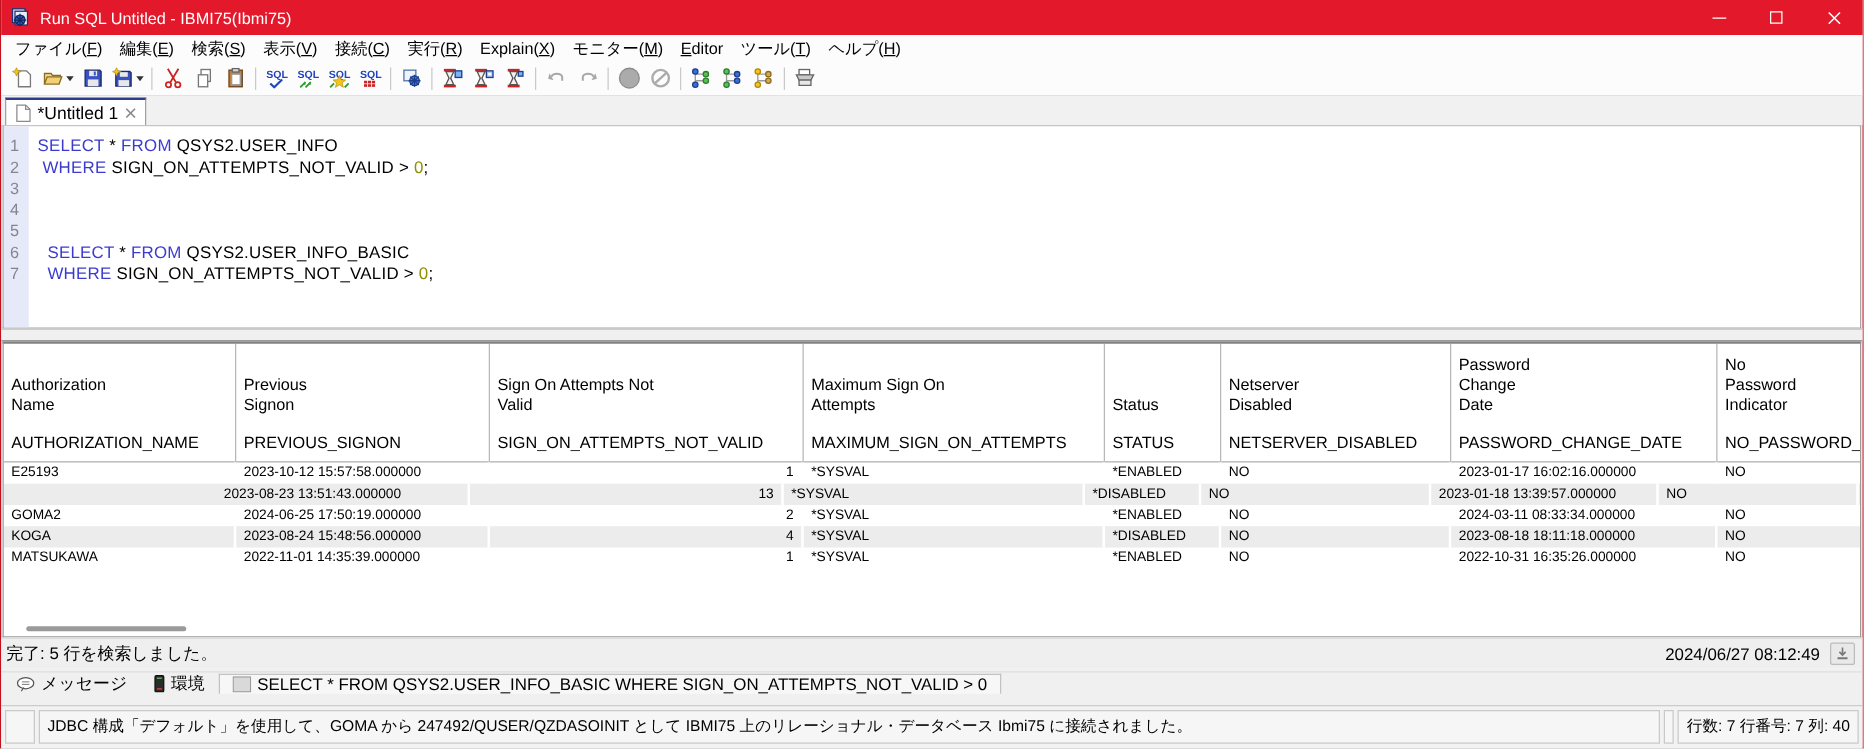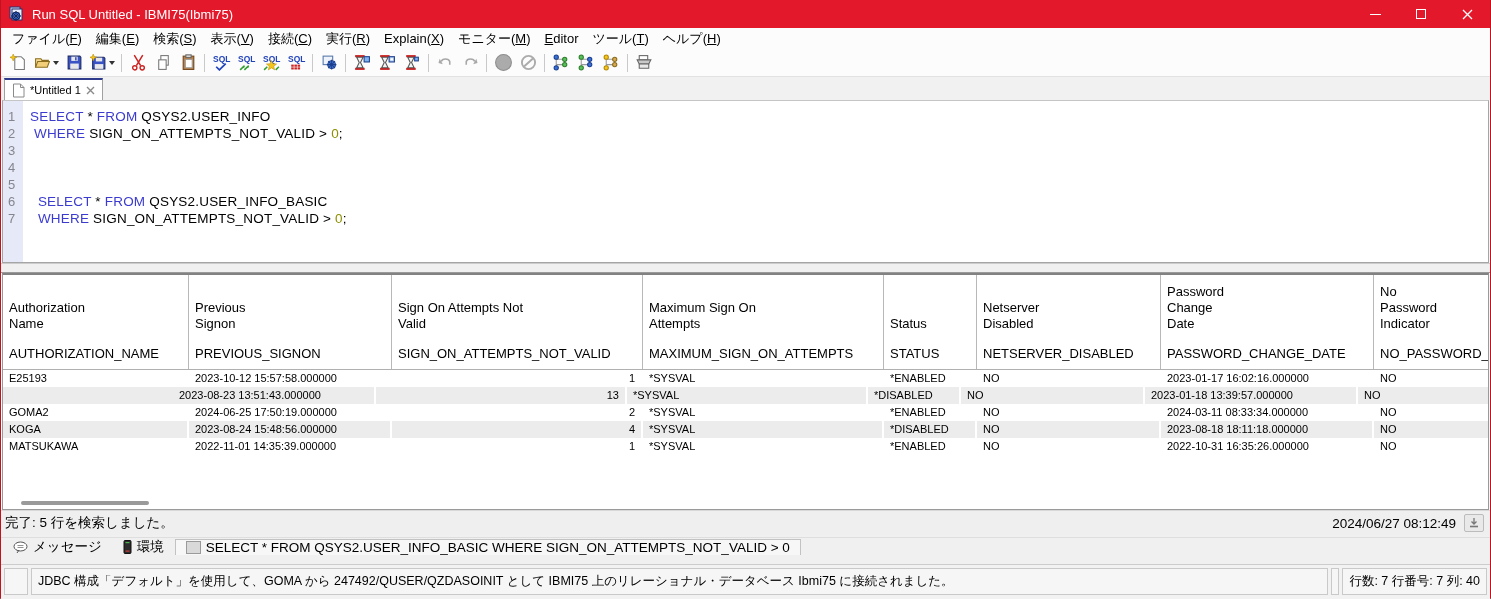--- a/index.html
+++ b/index.html
@@ -26,21 +26,21 @@
   .toolbar { height:28px; background:#fcfcfc; display:flex; align-items:center; padding-left:5px; gap:1px;
              border-bottom:1px solid #e2e2e2; flex:0 0 auto; }
   .tbtn { width:24px; height:24px; display:flex; align-items:center; justify-content:center; flex:0 0 auto; }
   .tbtn.wide { width:30px; }
   .tsep { width:1px; height:18px; background:#c9c9c9; margin:0 3px; flex:0 0 auto; }
   .caret { width:0; height:0; border-left:3px solid transparent; border-right:3px solid transparent; border-top:4px solid #333; margin-left:2px; }
 
   
   .tabbar { height:23px; background:#f1f1f1; display:flex; align-items:flex-end; padding-left:3px; flex:0 0 auto; }
   .etab { height:22px; background:#fff; border-top:2px solid #2f3c8e; border-left:1px solid #a0a0a0; border-right:1px solid #a0a0a0;
-          display:flex; align-items:center; gap:5px; padding:4px 7px; font-size:11px; }
+          display:flex; align-items:center; gap:5px; padding:4px 7px; font-size:14px; }
   .etab .close-x { color:#8a8a8a; font-size:12px; line-height:1; }
 
   
   .editor { height:163px; background:#fff; border:1px solid #a5a5a5; border-top:1px solid #c5c5c5; margin:0 1px;
             display:flex; flex:0 0 auto; overflow:hidden; }
   .gutter { width:20px; background:#e6e9f8; color:#84868f; padding-top:7px; flex:0 0 auto; }
   .gutter .ln { height:17px; line-height:17px; padding-left:5px; font-size:13px; }
   .codearea { flex:1; padding-top:7px; }
   .cl { height:17px; line-height:17px; white-space:pre; padding-left:7px; font-size:13.5px; letter-spacing:0.2px; }
   .kw { color:#3b3bd0; }
@@ -410,21 +410,21 @@
           <div class="tcell" style="width: 213px;">2023-01-17 16:02:16.000000</div>
           <div class="tcell" style="width: 160px;">NO</div>
         </div>
         <div class="trow alt">
           <div class="tcell" style="width: 170px; margin-top: 35px;">E35294</div>
           <div class="tcell" style="width: 203px;">2023-08-23 13:51:43.000000</div>
           <div class="tcell r" style="width: 251px;">13</div>
           <div class="tcell" style="width: 241px;">*SYSVAL</div>
           <div class="tcell" style="width: 93px;">*DISABLED</div>
           <div class="tcell" style="width: 184px;">NO</div>
-          <div class="tcell" style="width: 213px;">2023-01-18 13:39:57.000000</div>
+          <div class="tcell" style="width: 182px;">2023-01-18 13:39:57.000000</div>
           <div class="tcell" style="width: 160px;">NO</div>
         </div>
         <div class="trow">
           <div class="tcell" style="width: 186px;">GOMA2</div>
           <div class="tcell" style="width: 203px;">2024-06-25 17:50:19.000000</div>
           <div class="tcell r" style="width: 251px;">2</div>
           <div class="tcell" style="width: 241px;">*SYSVAL</div>
           <div class="tcell" style="width: 93px;">*ENABLED</div>
           <div class="tcell" style="width: 184px;">NO</div>
           <div class="tcell" style="width: 213px;">2024-03-11 08:33:34.000000</div>

